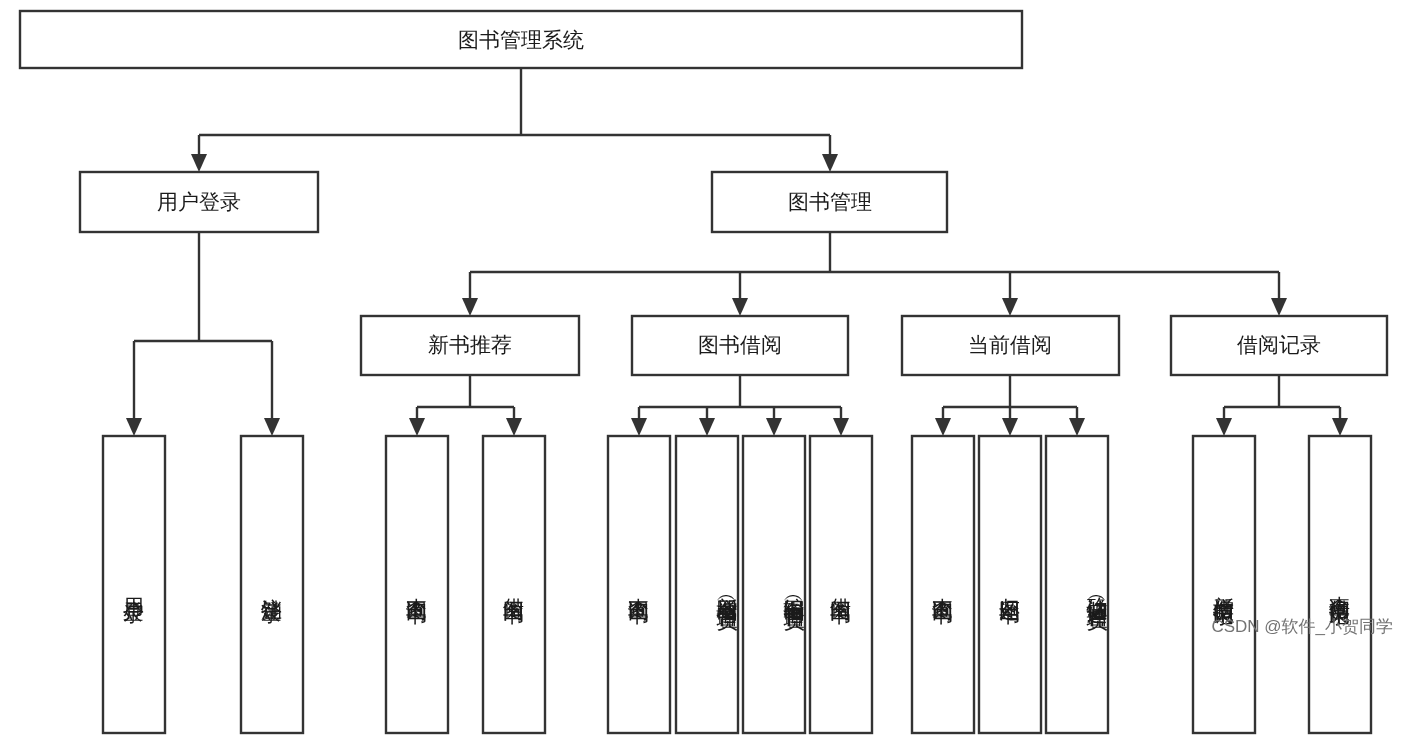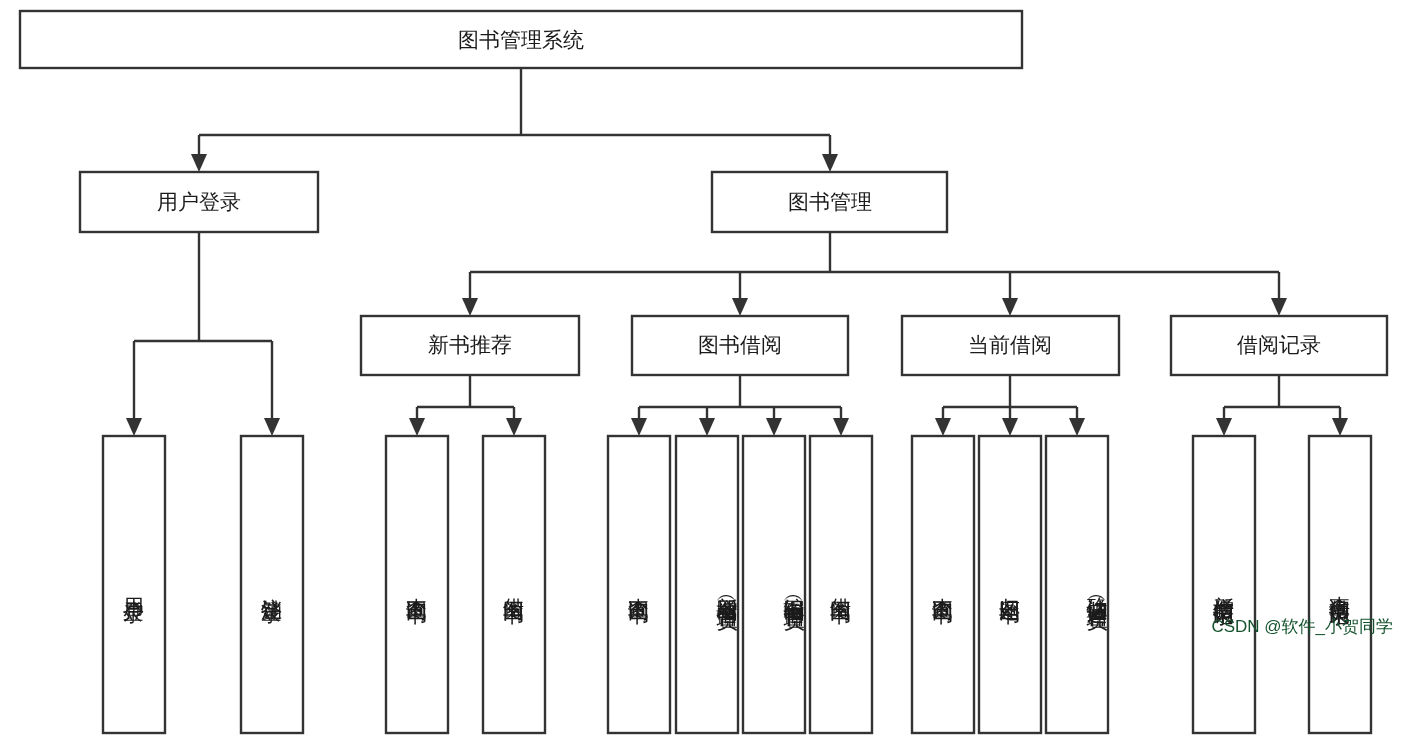--- a/index.html
+++ b/index.html
@@ -63,21 +63,21 @@
     white-space: nowrap;
     pointer-events: none;
     user-select: none;
   }
   .watermark {
     position: absolute;
     right: 12px;
     bottom: 6px;
     font-family: "Liberation Sans", "DejaVu Sans", sans-serif;
     font-size: 17px;
-    color: #14532d;
+    color: #737373;
     white-space: nowrap;
     user-select: none;
   }
 </style>
 </head>
 <body>
 
 <div id="diagram-root">
 
   <svg id="tree-svg" viewBox="0 0 1405 747">

